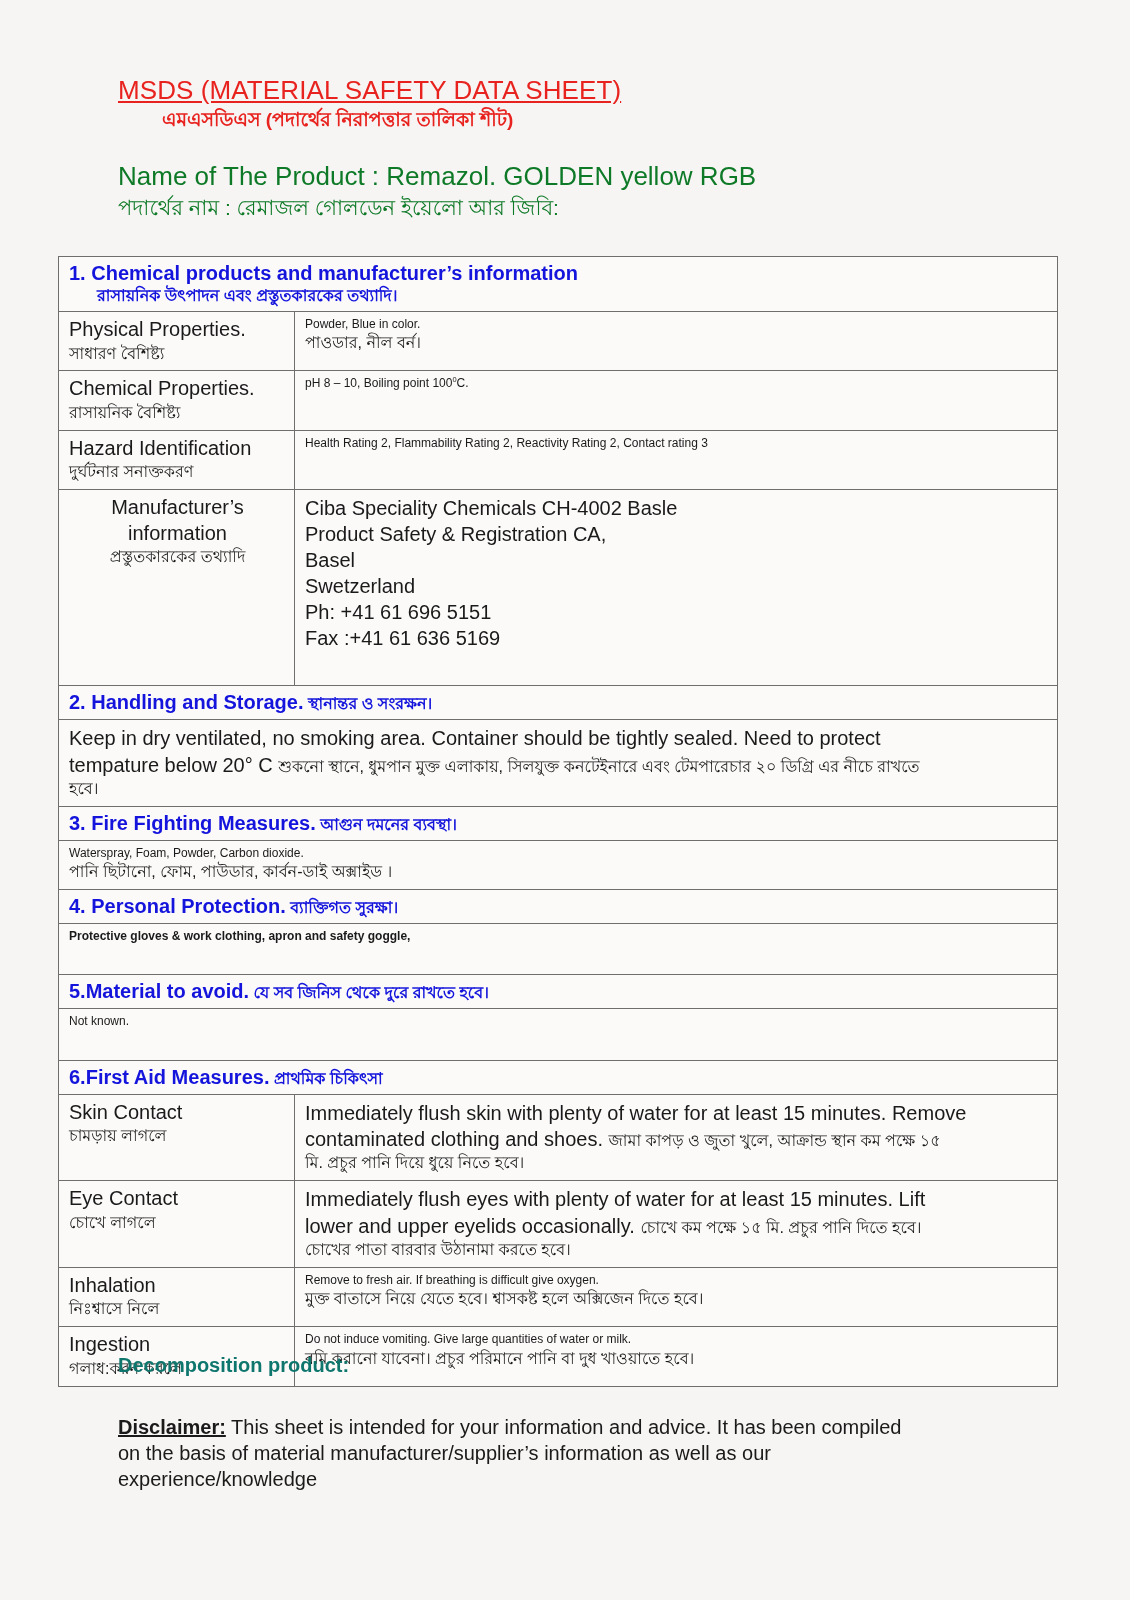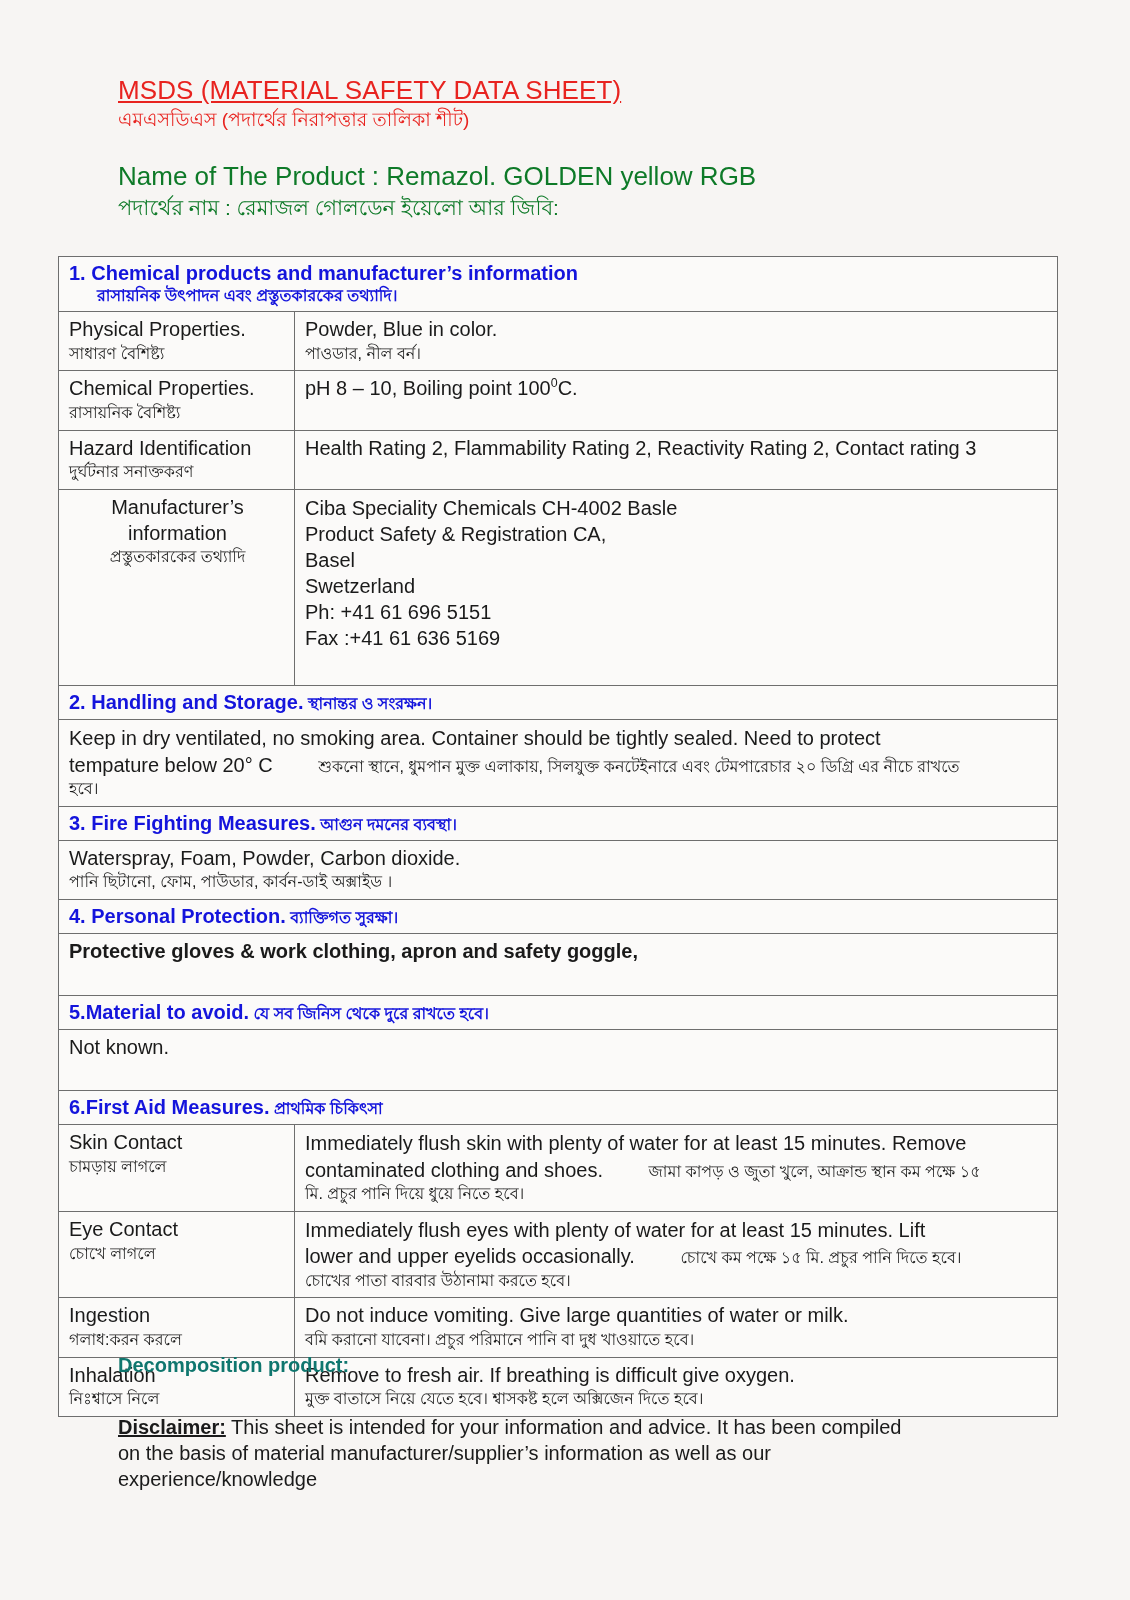--- a/index.html
+++ b/index.html
@@ -34,24 +34,25 @@
     font-size: 26px;
     font-weight: 400;
     line-height: 1.15;
     letter-spacing: 0.1px;
     white-space: nowrap;
     text-decoration: underline;
   }
   .hdr-msds-bn {
     color: #e8231f;
     font-size: 19px;
-    font-weight: 400;
+    font-weight: 700;
     line-height: 1.35;
     margin-top: 1px;
     white-space: nowrap;
+    margin-left: 44px;
   }
   .hdr-prod-en {
     color: #0e7a28;
     font-size: 26px;
     font-weight: 400;
     line-height: 1.2;
     margin-top: 28px;
     white-space: nowrap;
   }
   .hdr-prod-bn {
@@ -103,41 +104,40 @@
     color: #1414dc;
     font-size: 16px;
     font-weight: bold;
     line-height: 1.25;
     display: block;
     padding-left: 28px;
     margin-top: 1px;
   }
 
   .en-line {
-    font-size: 20px;
+    font-size: 12px;
     line-height: 1.28;
     color: #1a1a1a;
     display: block;
   }
   .bn-line {
     font-size: 16px;
     line-height: 1.3;
     color: #1a1a1a;
     display: block;
     margin-top: 1px;
   }
   .mix-line {
     font-size: 20px;
     line-height: 1.32;
     color: #1a1a1a;
     display: block;
   }
   .mix-line .bn {
     font-size: 16px;
-    margin-left: 40px;
   }
   .label-cell .en-line { font-size: 20px; }
   .label-cell.centered { text-align: center; }
 
   .addr-line {
     font-size: 20px;
     line-height: 1.3;
     display: block;
   }
   sup.deg {
@@ -324,37 +324,37 @@
         </td>
         <td>
           <span class="mix-line">Immediately flush eyes with plenty of water for at least 15 minutes. Lift</span>
           <span class="mix-line"><span>lower and upper eyelids occasionally. </span><span class="bn">চোখে কম পক্ষে ১৫ মি. প্রচুর পানি দিতে হবে।</span></span>
           <span class="bn-line">চোখের পাতা বারবার উঠানামা করতে হবে।</span>
         </td>
       </tr>
 
       <tr>
         <td class="label-cell">
+          <span class="en-line">Inhalation</span>
+          <span class="bn-line">নিঃশ্বাসে নিলে</span>
+        </td>
+        <td>
+          <span class="en-line">Remove to fresh air. If breathing is difficult give oxygen.</span>
+          <span class="bn-line">মুক্ত বাতাসে নিয়ে যেতে হবে। শ্বাসকষ্ট হলে অক্সিজেন দিতে হবে।</span>
+        </td>
+      </tr>
+
+      <tr>
+        <td class="label-cell">
           <span class="en-line">Ingestion</span>
           <span class="bn-line">গলাধ:করন করলে</span>
         </td>
         <td>
           <span class="en-line">Do not induce vomiting. Give large quantities of water or milk.</span>
           <span class="bn-line">বমি করানো যাবেনা। প্রচুর পরিমানে পানি বা দুধ খাওয়াতে হবে।</span>
-        </td>
-      </tr>
-
-      <tr>
-        <td class="label-cell">
-          <span class="en-line">Inhalation</span>
-          <span class="bn-line">নিঃশ্বাসে নিলে</span>
-        </td>
-        <td>
-          <span class="en-line">Remove to fresh air. If breathing is difficult give oxygen.</span>
-          <span class="bn-line">মুক্ত বাতাসে নিয়ে যেতে হবে। শ্বাসকষ্ট হলে অক্সিজেন দিতে হবে।</span>
         </td>
       </tr>
 
     </tbody>
   </table>
 
   <div class="footer">
     <div class="decomp">Decomposition product:</div>
     <div class="disclaimer">
       <span class="dtitle">Disclaimer:</span><span> This sheet is intended for your information and advice. It has been compiled</span><br>

